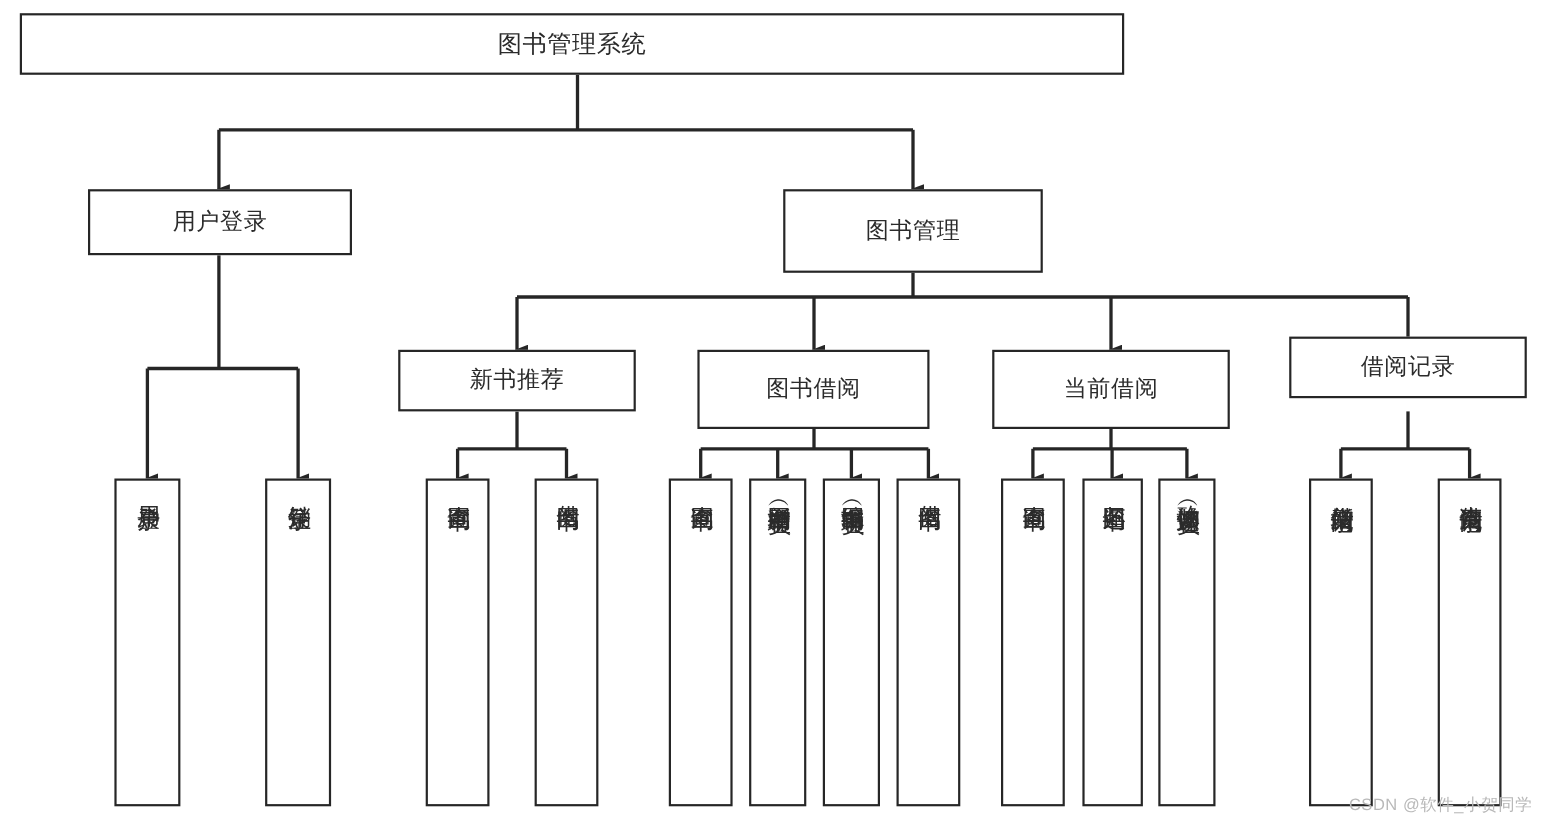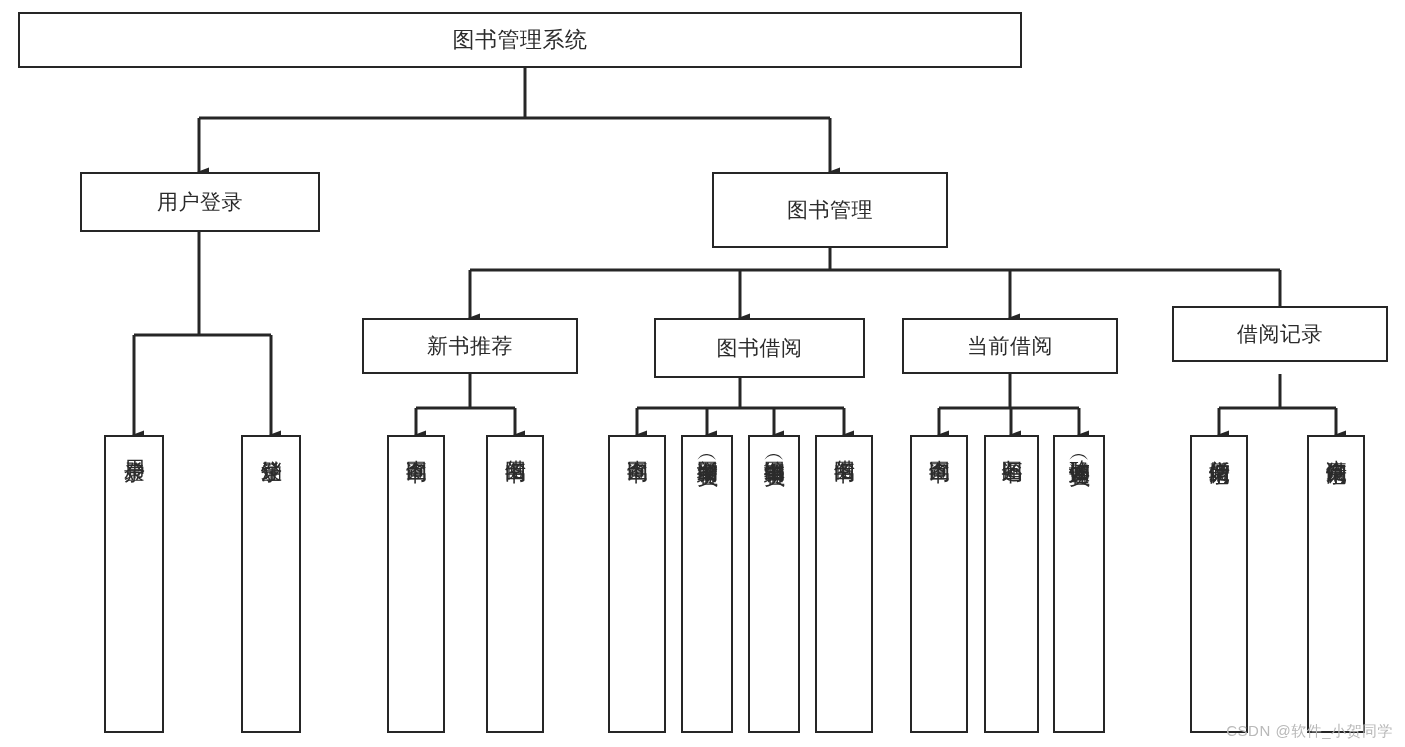--- a/index.html
+++ b/index.html
@@ -126,24 +126,24 @@
       </div>
       <div class="node level2" style="left: 80px; top: 172px; width: 240px; height: 60px;">
         <div class="node-label">用户登录</div>
       </div>
       <div class="node level2" style="left: 712px; top: 172px; width: 236px; height: 76px;">
         <div class="node-label">图书管理</div>
       </div>
       <div class="node level3" style="left: 362px; top: 318px; width: 216px; height: 56px;">
         <div class="node-label">新书推荐</div>
       </div>
-      <div class="node level3" style="left: 634px; top: 318px; width: 211px; height: 60px; margin-left: 20px;">
+      <div class="node level3" style="left: 634px; top: 318px; width: 211px; height: 72px;">
         <div class="node-label">图书借阅</div>
       </div>
-      <div class="node level3" style="left: 902px; top: 318px; width: 216px; height: 56px;">
+      <div class="node level3" style="left: 902px; top: 318px; width: 216px; height: 72px;">
         <div class="node-label">当前借阅</div>
       </div>
       <div class="node level3" style="left: 1172px; top: 306px; width: 216px; height: 56px;">
         <div class="node-label">借阅记录</div>
       </div>
       <div class="node leaf vertical" style="left: 104px; top: 435px; width: 60px; height: 298px;">
         <div class="node-label">用户登录</div>
       </div>
       <div class="node leaf vertical" style="left: 241px; top: 435px; width: 60px; height: 298px;">
         <div class="node-label">注销登录</div>

